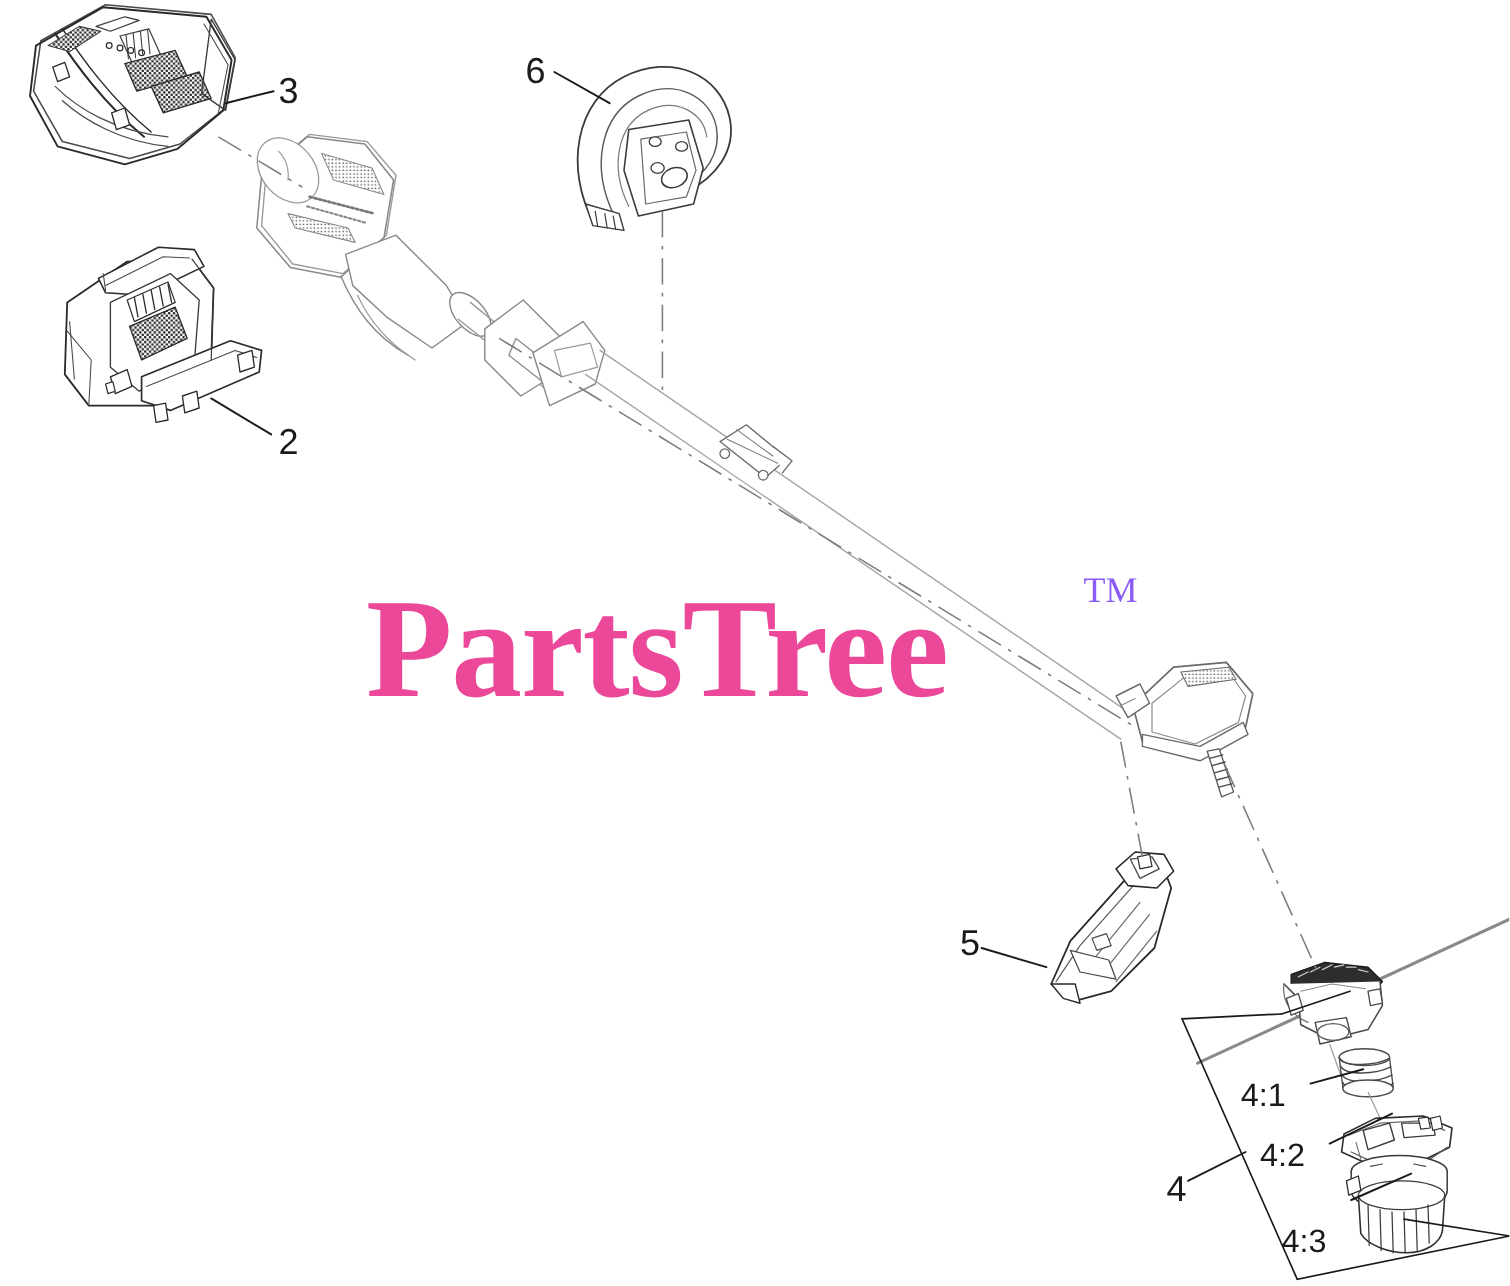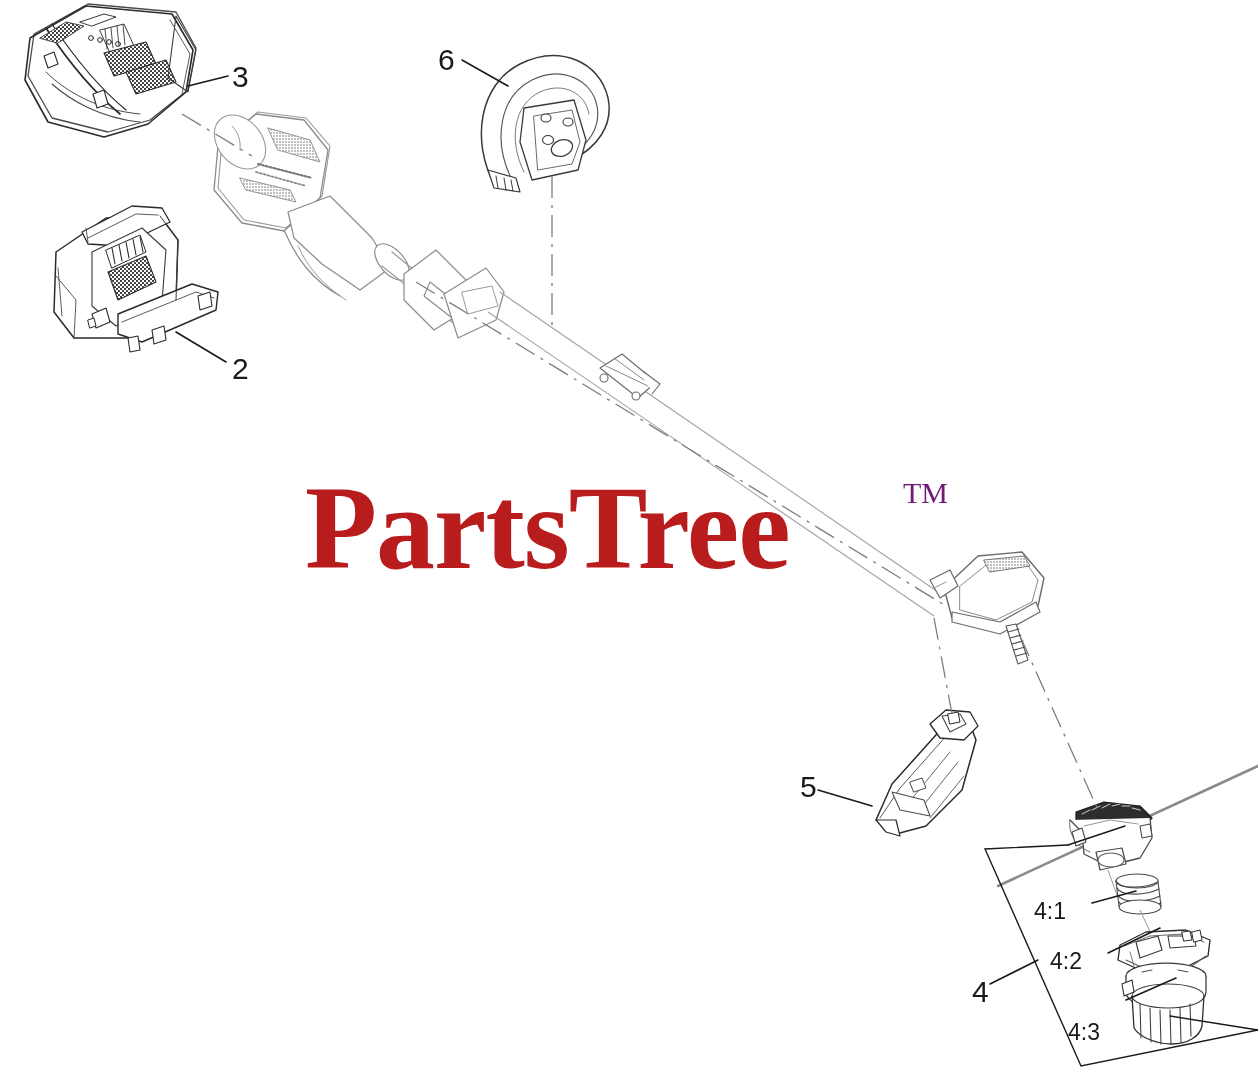--- a/index.html
+++ b/index.html
@@ -29,47 +29,47 @@
     position: absolute;
     font-family: "Liberation Sans", sans-serif;
     font-size: 30px;
     font-weight: 400;
     color: #1a1a1a;
     line-height: 1;
     white-space: nowrap;
     user-select: none;
   }
   .sub-label {
-    font-size: 23px;
+    font-size: 27px;
   }
   #watermark {
     position: absolute;
     left: 305px;
     top: 470px;
     width: 660px;
     height: 120px;
     user-select: none;
     pointer-events: none;
   }
   #watermark .wm-text {
     font-family: "Liberation Serif", serif;
     font-size: 118px;
     font-weight: 700;
-    color: #b91c1c;
+    color: #ec4899;
     letter-spacing: -1px;
     line-height: 1;
     position: absolute;
     left: 0;
-    top: 0;
+    top: 12px;
   }
   #watermark .wm-tm {
     font-family: "Liberation Serif", serif;
     font-size: 30px;
     font-weight: 400;
-    color: #701a75;
+    color: #8b5cf6;
     position: absolute;
     left: 598px;
     top: 8px;
     line-height: 1;
   }
 </style>
 </head>
 <body>
 
 <div id="diagram-root">

